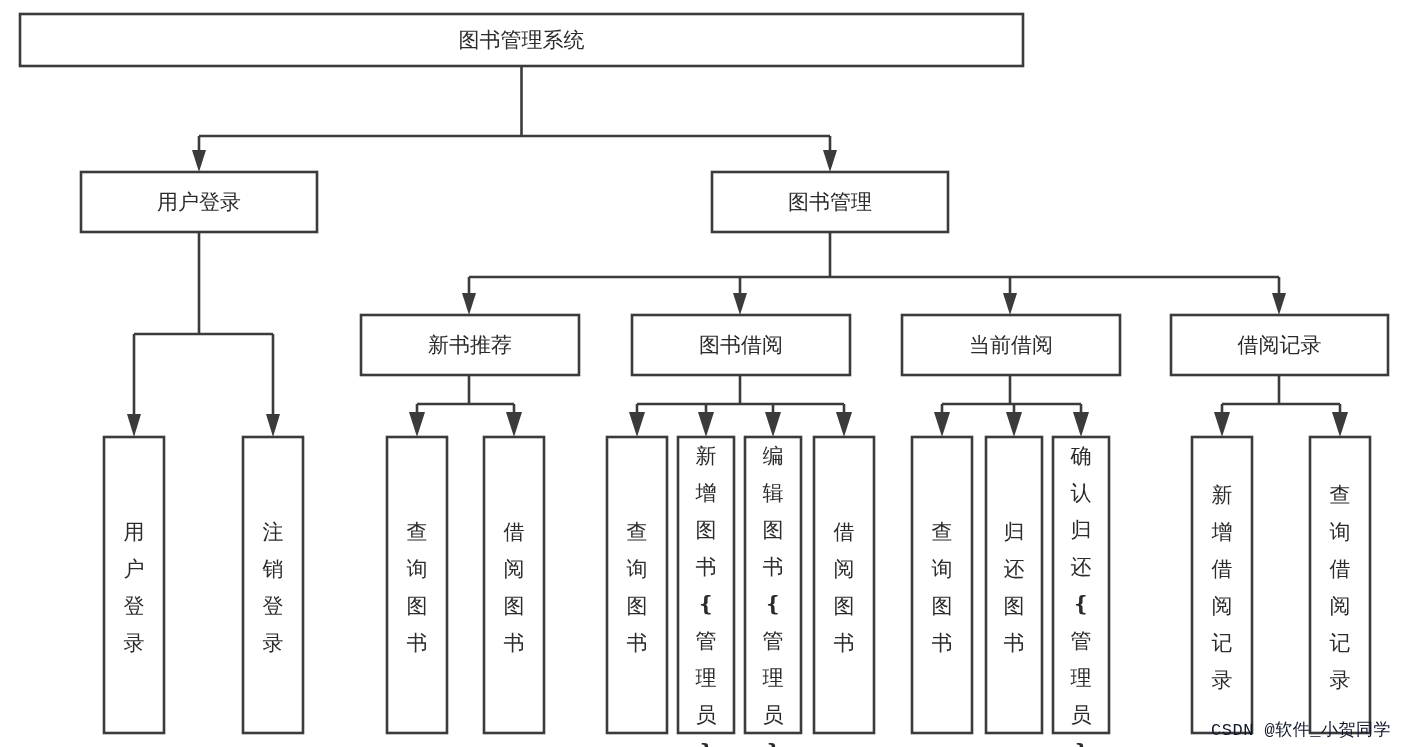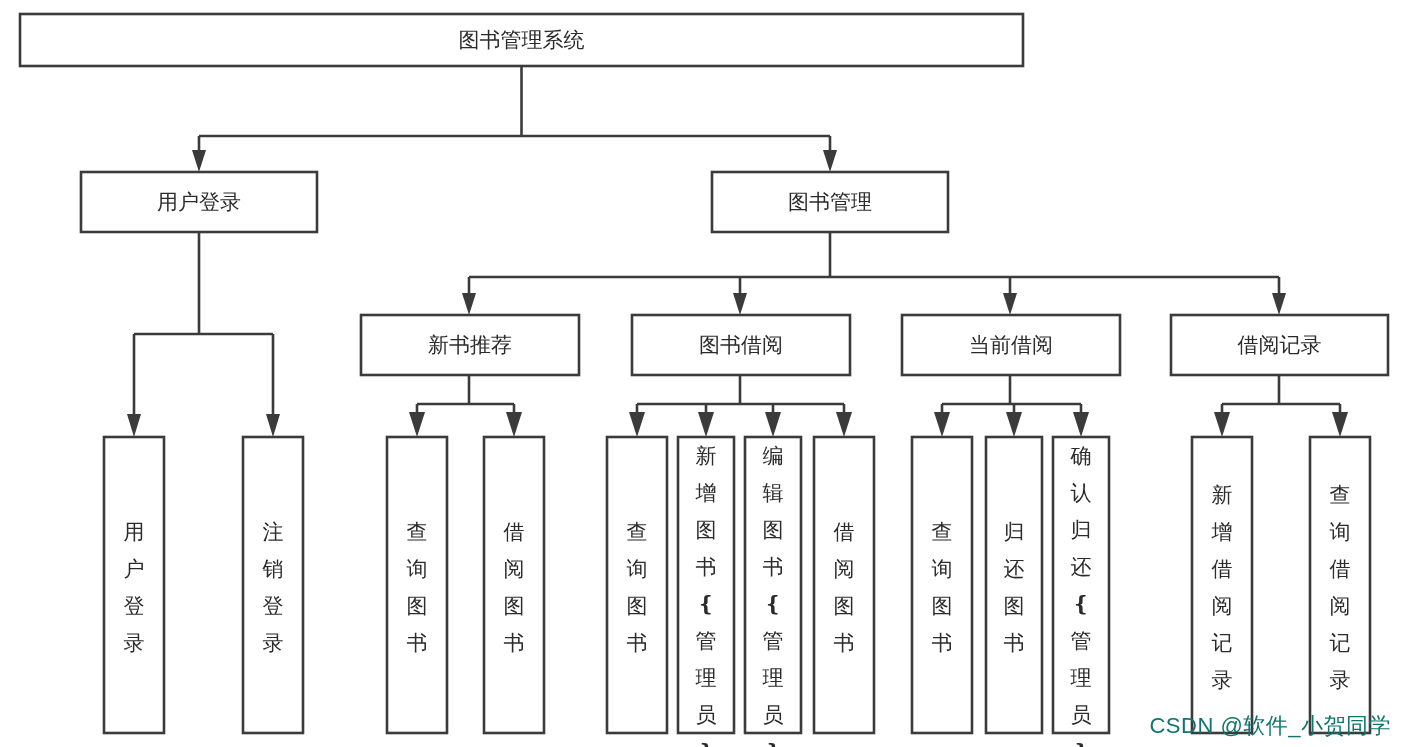--- a/index.html
+++ b/index.html
@@ -46,23 +46,23 @@
   .node-label-v {
     font-family: "DejaVu Sans", "Liberation Sans", sans-serif;
     font-size: 21px;
     fill: #2b2b2b;
     text-anchor: middle;
   }
   .watermark-text {
     position: absolute;
     right: 14px;
     bottom: 6px;
-    font-family: Liberation Sans, sans-serif;
-    font-size: 22px;
-    color: #0f766e;
+    font-family: Liberation Mono, monospace;
+    font-size: 17px;
+    color: #0f172a;
     letter-spacing: 0.5px;
     white-space: nowrap;
     pointer-events: none;
   }
 </style>
 </head>
 <body>
 
 <svg id="diagram-root" viewBox="0 0 1405 747" xmlns="http://www.w3.org/2000/svg">
 

